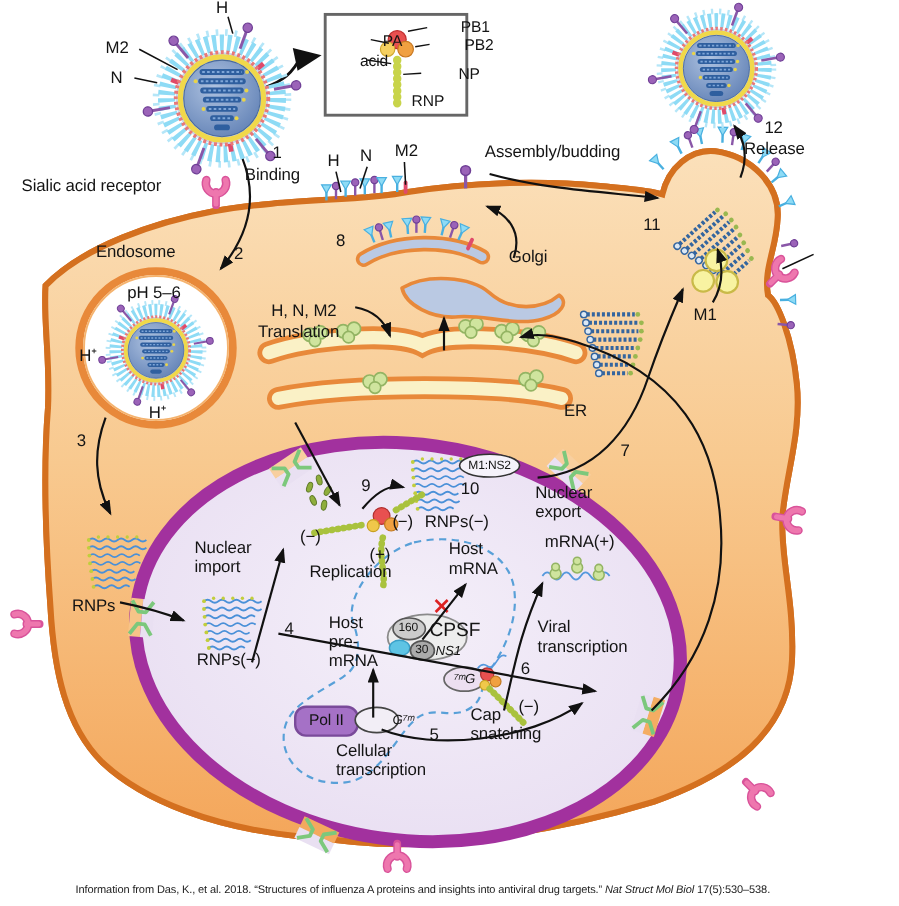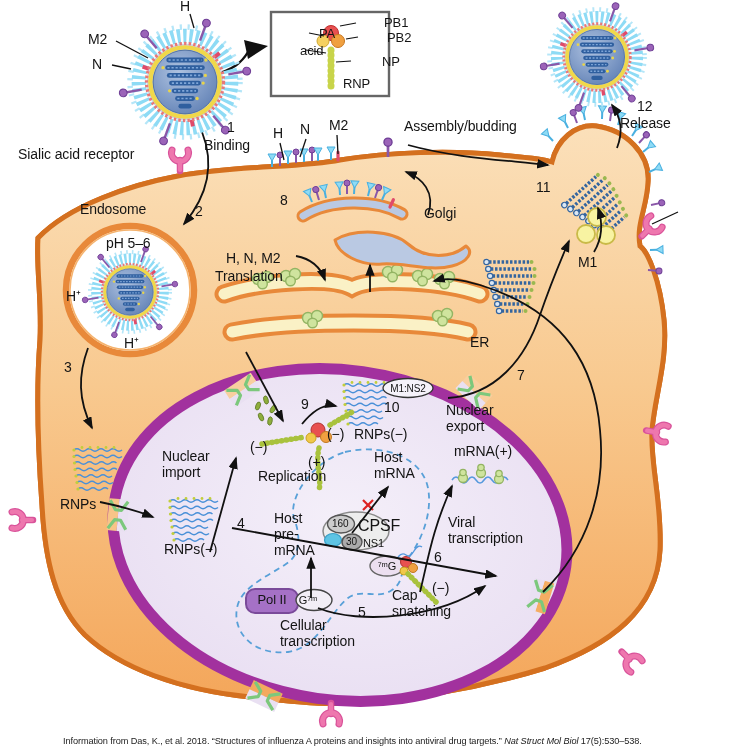--- a/index.html
+++ b/index.html
@@ -4,21 +4,21 @@
 <style>
   html,body{margin:0;padding:0;background:#fff;}
   .stage{position:relative;width:749px;height:755px;background:#fff;
          font-family:"Liberation Sans",sans-serif;overflow:hidden;}
   .stage svg{position:absolute;left:0;top:0;}
   .lbl{position:absolute;font-size:14px;line-height:1.13;color:#141414;
        white-space:pre-line;letter-spacing:-0.1px;pointer-events:none;}
   .c{text-align:center;}
   .sm{font-size:13px;}
   .xs{font-size:10px;}
-  .s11px{font-size:11px;}
+  .s11px{font-size:11px;font-style:italic;}
   .s12px{font-size:16px;}
   .ins{font-size:13px;padding-left:28px;}
   .caption{position:absolute;left:63px;top:736px;width:686px;font-size:9.2px;
            color:#222;letter-spacing:-0.1px;}
   .caption i{font-style:italic;}
 </style>
 </head>
 <body>
 
 <div class="stage">
@@ -538,21 +538,21 @@
 
 <span class="lbl" style="left:274px;top:511px">Host
 pre-
 mRNA</span>
 <span class="lbl xs" style="left:332px;top:518px">160</span>
 <span class="lbl s12px" style="left:358px;top:517px">CPSF</span>
 <span class="lbl xs" style="left:346px;top:536px">30</span>
 <span class="lbl s11px" style="left:363px;top:537px">NS1</span>
 
 <span class="lbl sm c" style="left:246px;top:593px;width:52px">Pol II</span>
-<span class="lbl s11px c" style="left:284px;top:594px;width:48px">G⁷ᵐ</span>
+<span class="lbl s11px c" style="left:312px;top:594px;width:48px">G⁷ᵐ</span>
 <span class="lbl s11px c" style="left:370px;top:560px;width:34px">⁷ᵐG</span>
 <span class="lbl" style="left:358px;top:605px">5</span>
 <span class="lbl" style="left:392px;top:588px">Cap
 snatching</span>
 <span class="lbl" style="left:280px;top:618px">Cellular
 transcription</span>
 
 <div class="caption"><span>Information from Das, K., et al. 2018. “Structures of influenza A proteins and insights into antiviral drug targets.” </span><i>Nat Struct Mol Biol</i><span> 17(5):530–538.</span></div>
 </div>
 

